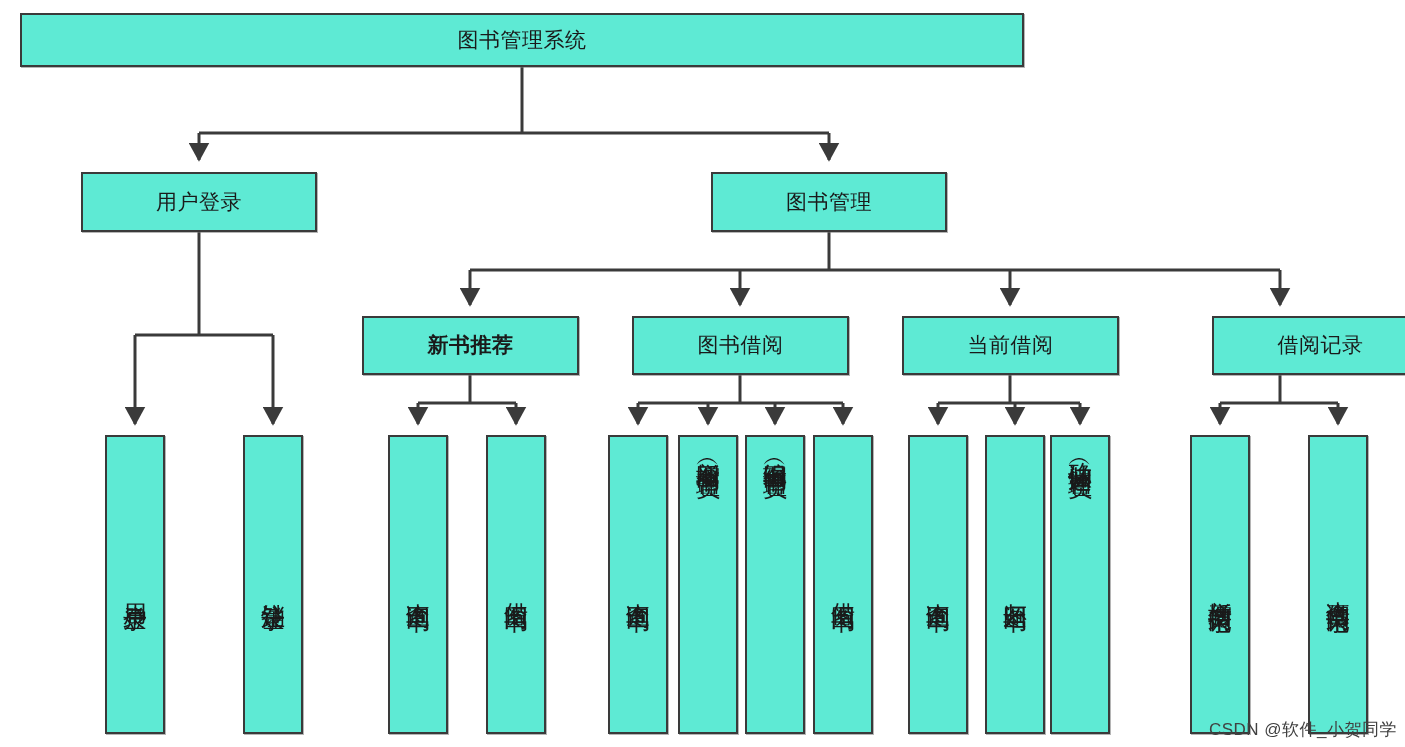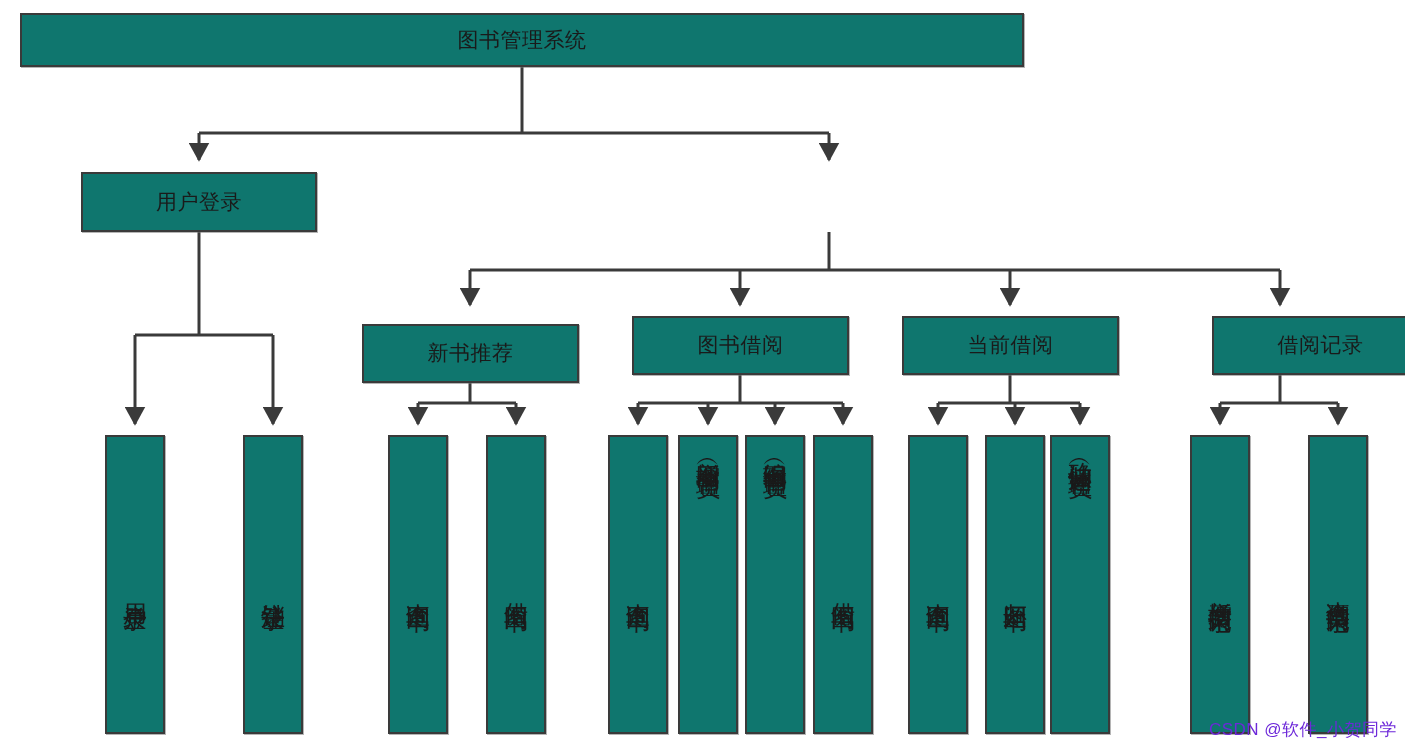--- a/index.html
+++ b/index.html
@@ -23,21 +23,21 @@
     position: absolute;
     left: 0;
     top: 0;
     width: 1405px;
     height: 747px;
     pointer-events: none;
   }
   .node {
     position: absolute;
     box-sizing: border-box;
-    background: #0f766e;
+    background: #5eead4;
     border: 2px solid #3a3a3a;
     display: flex;
     align-items: center;
     justify-content: center;
     color: #1a1a1a;
     box-shadow: 1px 1px 0 0 rgba(120,120,120,0.55);
   }
   .node-label {
     display: block;
     text-align: center;
@@ -60,21 +60,21 @@
     white-space: nowrap;
   }
   .vert.center .node-label {
     margin-top: 0;
   }
   .watermark {
     position: absolute;
     right: 8px;
     bottom: 6px;
     font-size: 17px;
-    color: #6d28d9;
+    color: #404040;
     letter-spacing: 0.5px;
     white-space: nowrap;
     text-align: center;
   }
 </style>
 </head>
 <body>
 
 <div id="canvas">
 
@@ -128,22 +128,25 @@
     </g>
   </svg>
 
   <div class="node horiz" style="left:20px; top:13px; width:1004px; height:54px;">
     <span class="node-label">图书管理系统</span>
   </div>
 
   <div class="node horiz" style="left:81px; top:172px; width:236px; height:60px;">
     <span class="node-label">用户登录</span>
   </div>
+  <div class="node horiz" style="left:711px; top:172px; width:236px; height:60px;">
+    <span class="node-label">图书管理</span>
+  </div>
 
-  <div class="node horiz" style="left:362px; top:324px; width:217px; height:59px;">
+  <div class="node horiz" style="left:362px; top:316px; width:217px; height:59px;font-weight:bold;">
     <span class="node-label">新书推荐</span>
   </div>
   <div class="node horiz" style="left:902px; top:316px; width:217px; height:59px;">
     <span class="node-label">当前借阅</span>
   </div>
   <div class="node horiz" style="left:632px; top:316px; width:217px; height:59px;">
     <span class="node-label">图书借阅</span>
   </div>
   <div class="node horiz" style="left:1172px; top:316px; width:217px; height:59px;margin-left:40px;">
     <span class="node-label">借阅记录</span>

